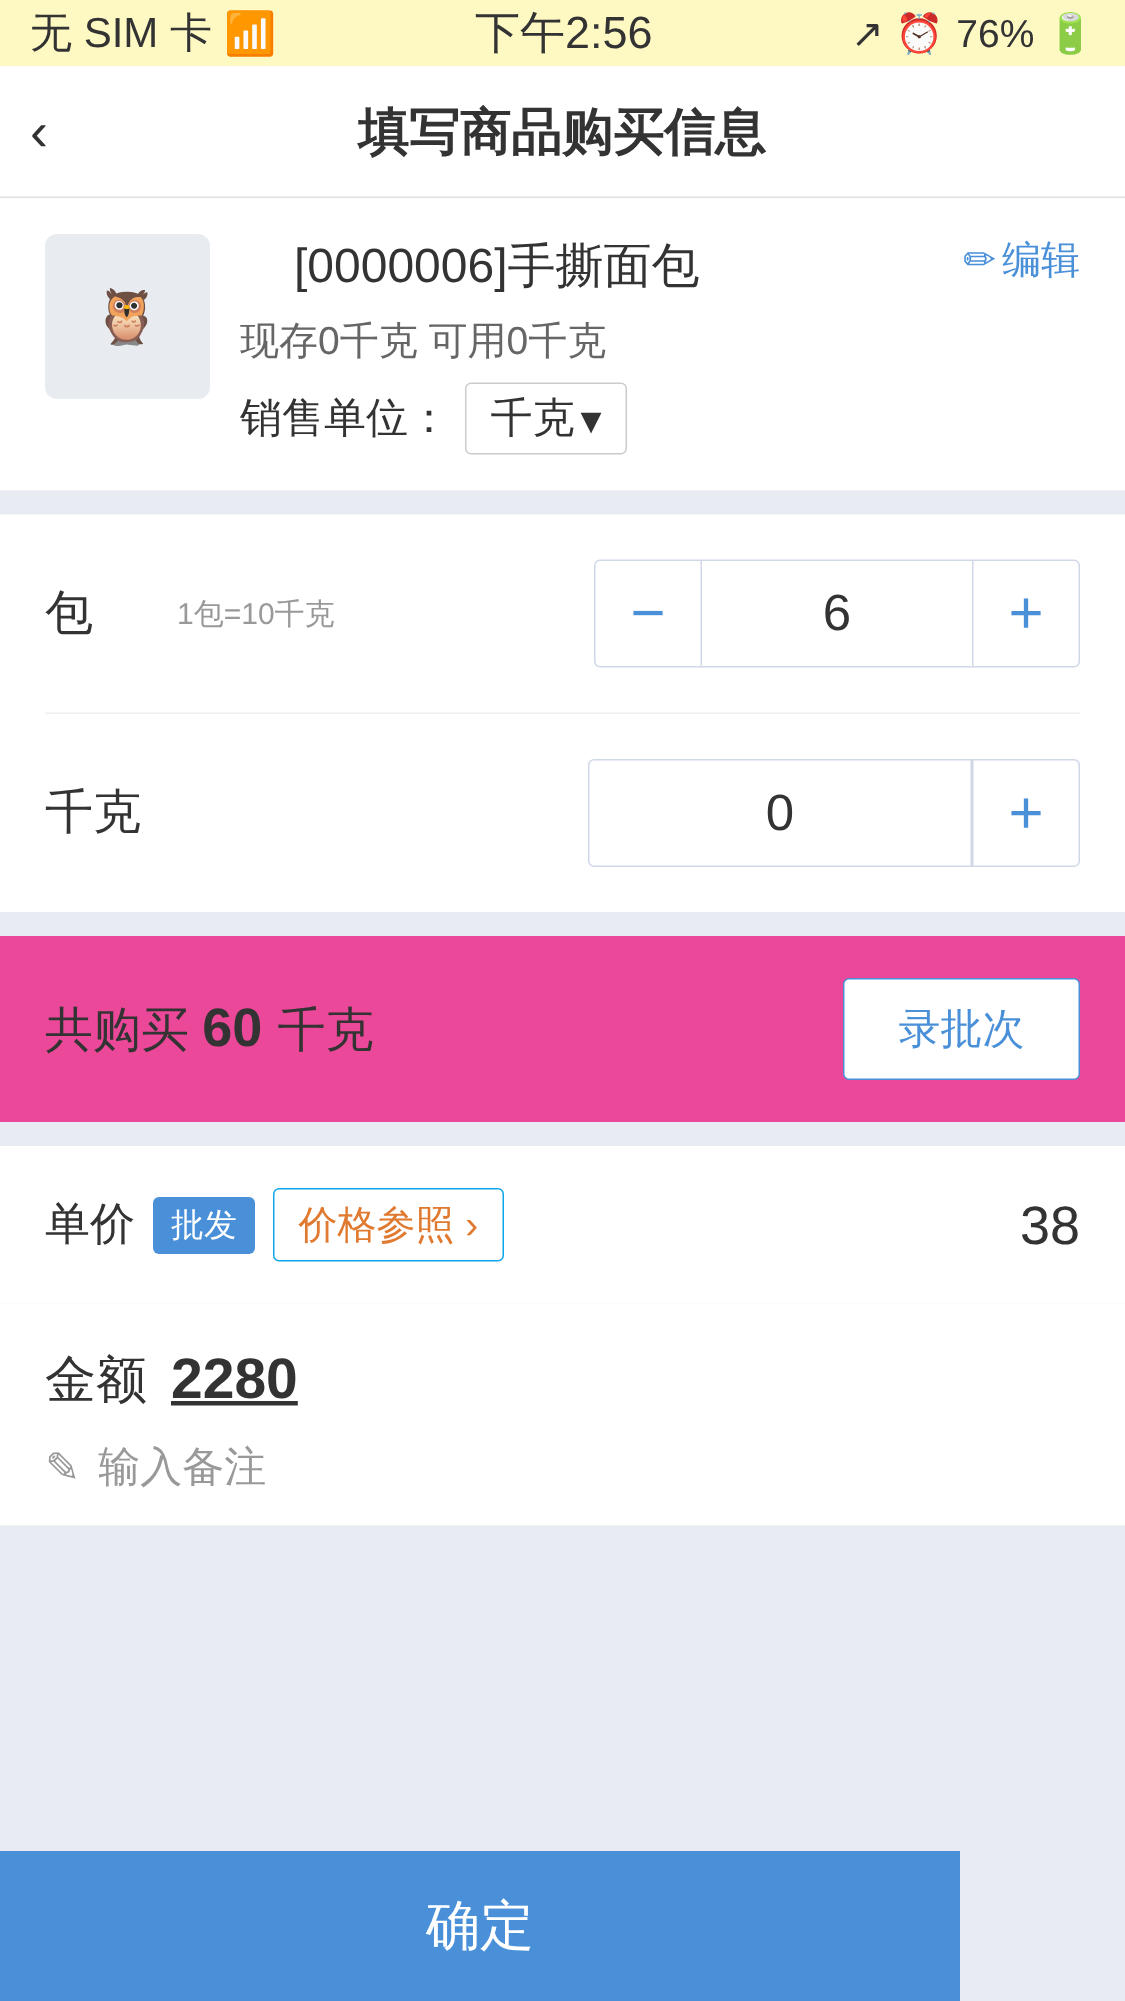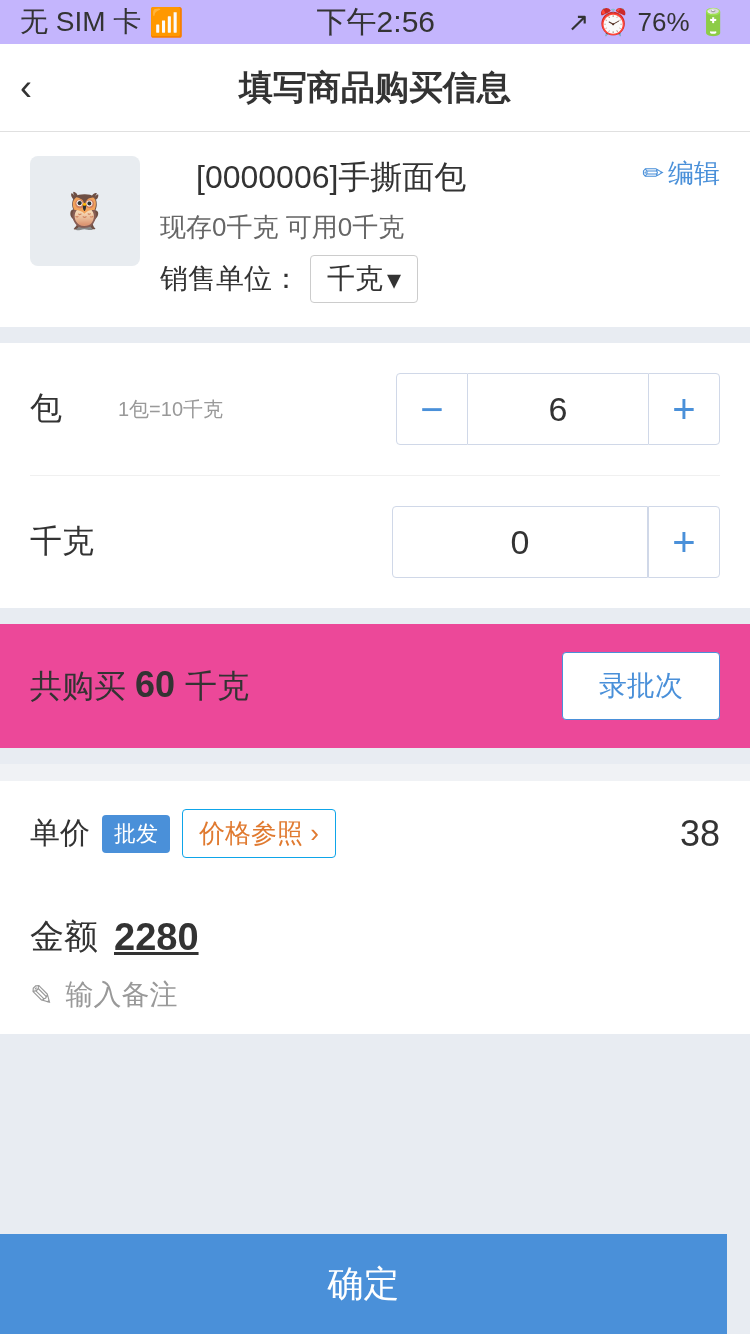--- a/index.html
+++ b/index.html
@@ -10,21 +10,21 @@
       font-family: -apple-system, "PingFang SC", "Helvetica Neue", sans-serif;
       background: #f0f2f5;
       font-size: 32px;
       color: #333;
     }
 
     
     .status-bar {
       width: 750px;
       height: 44px;
-      background: #c4b5fd;
+      background: #fef9c3;
       display: flex;
       align-items: center;
       justify-content: space-between;
       padding: 0 20px;
       font-size: 28px;
     }
     .status-left { display: flex; align-items: center; gap: 8px; }
     .status-center { font-size: 30px; font-weight: 500; }
     .status-right { display: flex; align-items: center; gap: 8px; font-size: 26px; }
 
@@ -221,21 +221,21 @@
       cursor: pointer;
     }
 
     
     .price-section {
       background: #fff;
       padding: 28px 30px;
       display: flex;
       align-items: center;
       justify-content: space-between;
-      margin-top: 17px;
+      margin-top: 0;
     }
     .price-label {
       font-size: 30px;
       color: #333;
       display: flex;
       align-items: center;
       gap: 12px;
     }
     .tag-pill {
       background: #4a90d9;
@@ -299,21 +299,21 @@
     .content-area {
       background: #e8ecf2;
       min-height: 320px;
     }
 
     
     .confirm-bar {
       position: fixed;
       bottom: 0;
       left: 0;
-      width: 727px;
+      width: 640px;
       height: 100px;
       background: #4a90d9;
       display: flex;
       align-items: center;
       justify-content: center;
       cursor: pointer;
     }
     .confirm-btn-text {
       font-size: 36px;
       color: #fff;

